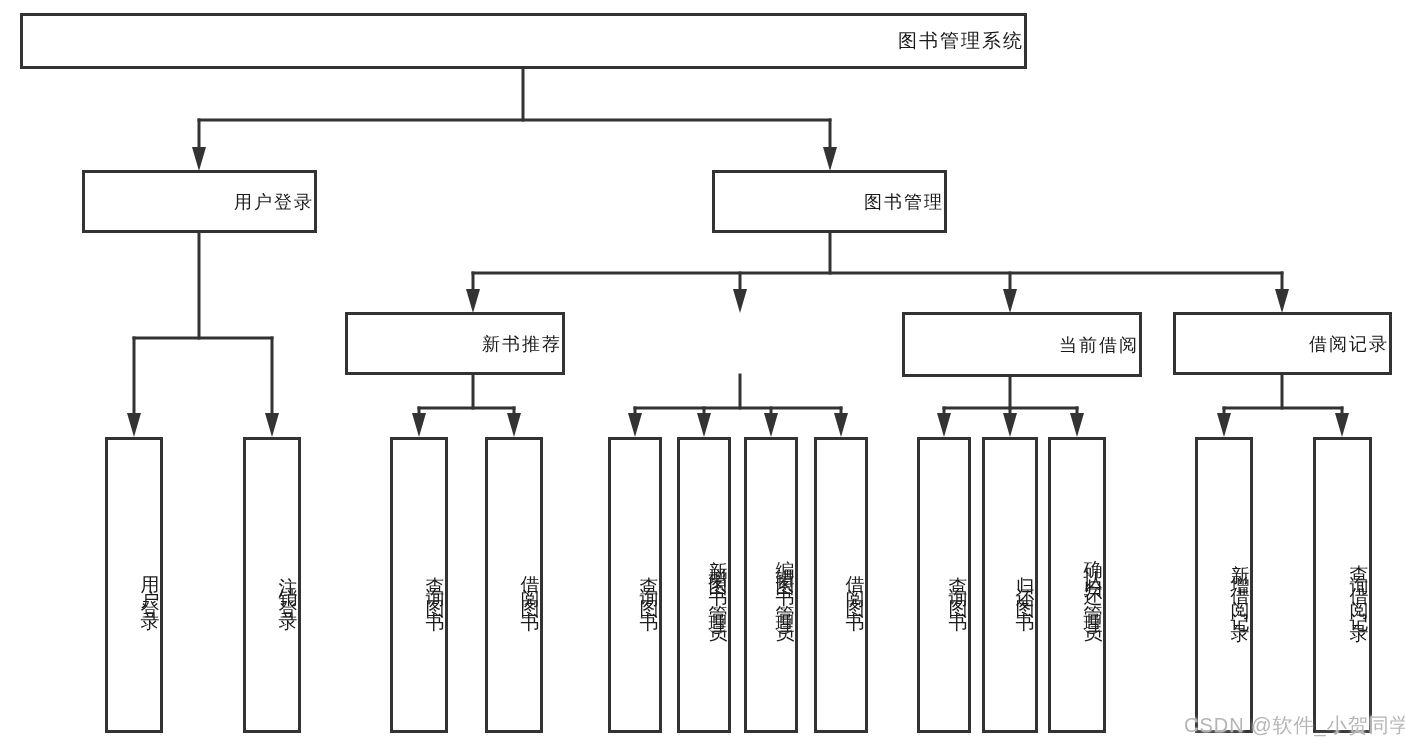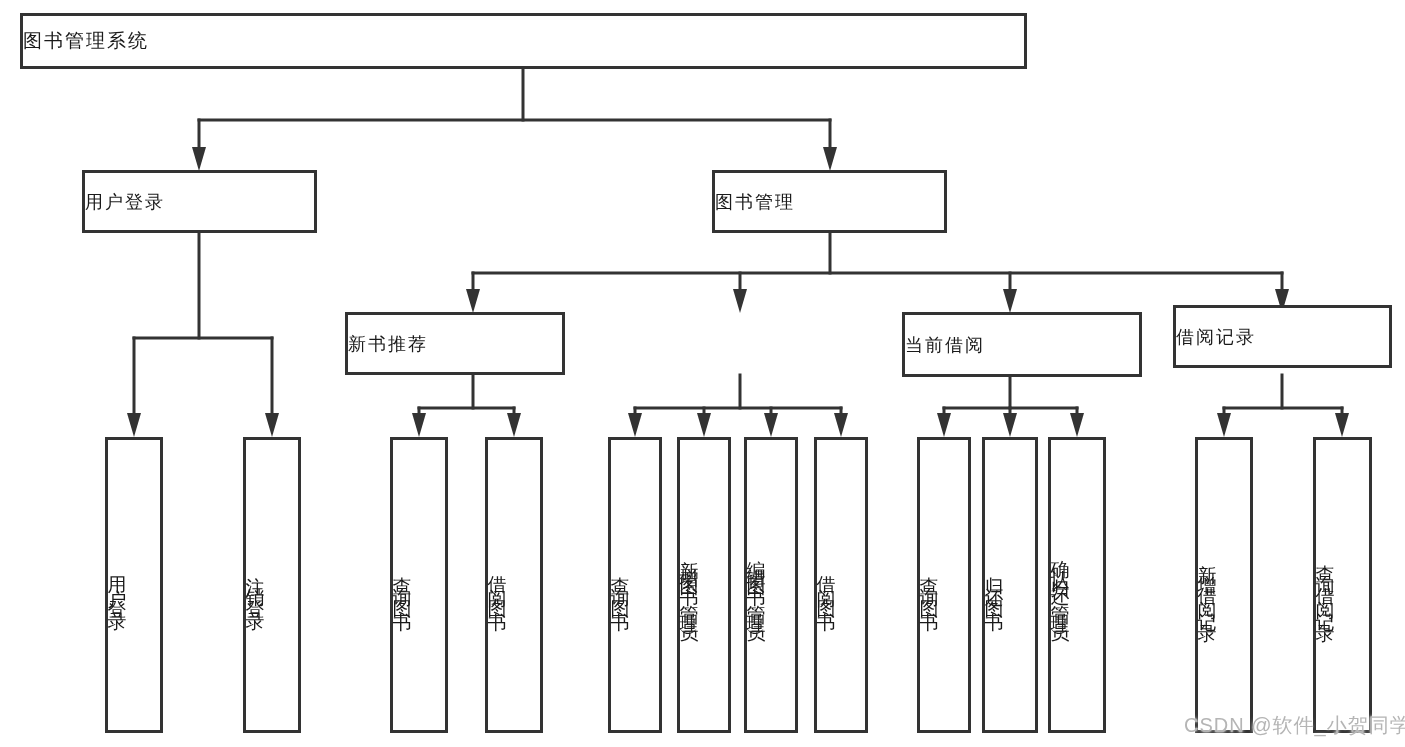--- a/index.html
+++ b/index.html
@@ -7,21 +7,21 @@
     position:relative;width:1405px;height:747px;background:var(--bg,#ffffff);
     font-family:"Liberation Sans","DejaVu Sans",sans-serif;color:var(--text,#1a1a1a);
     overflow:hidden;
   }
   #connectors{position:absolute;left:0;top:0;width:1405px;height:747px;}
   #connectors line{stroke:var(--line,#333333);stroke-width:3;stroke-linecap:square;}
   #connectors polygon{fill:var(--line,#333333);}
   .box{
     position:absolute;box-sizing:border-box;background:#ffffff;
     border:3px solid var(--border,#333333);
-    display:flex;align-items:center;justify-content:flex-start;text-align:center;
+    display:flex;align-items:center;justify-content:flex-end;text-align:center;
   }
   .hl{font-size:18px;letter-spacing:2px;white-space:nowrap;}
   .title-box .hl{font-size:19px;}
   .leaf{width:58px;height:296px;}
   .v{
     writing-mode:vertical-rl;text-orientation:mixed;
     font-size:19px;line-height:1;letter-spacing:12px;
   }
   .leaf.dense .v{letter-spacing:9px;}
   #watermark{
@@ -108,21 +108,21 @@
   <div class="box" style="left:712px;top:170px;width:235px;height:63px">
     <span class="hl">图书管理</span>
   </div>
 
   <div class="box" style="left:345px;top:312px;width:220px;height:63px">
     <span class="hl">新书推荐</span>
   </div>
   <div class="box" style="left:902px;top:312px;width:240px;height:65px">
     <span class="hl">当前借阅</span>
   </div>
-  <div class="box" style="left:1173px;top:305px;width:219px;height:63px">
+  <div class="box" style="left:1173px;top:312px;width:219px;height:63px">
     <span class="hl">借阅记录</span>
   </div>
 
   <div class="box leaf" style="left:105px;top:437px">
     <span class="v">用户登录</span>
   </div>
   <div class="box leaf" style="left:243px;top:437px">
     <span class="v">注销登录</span>
   </div>
 

